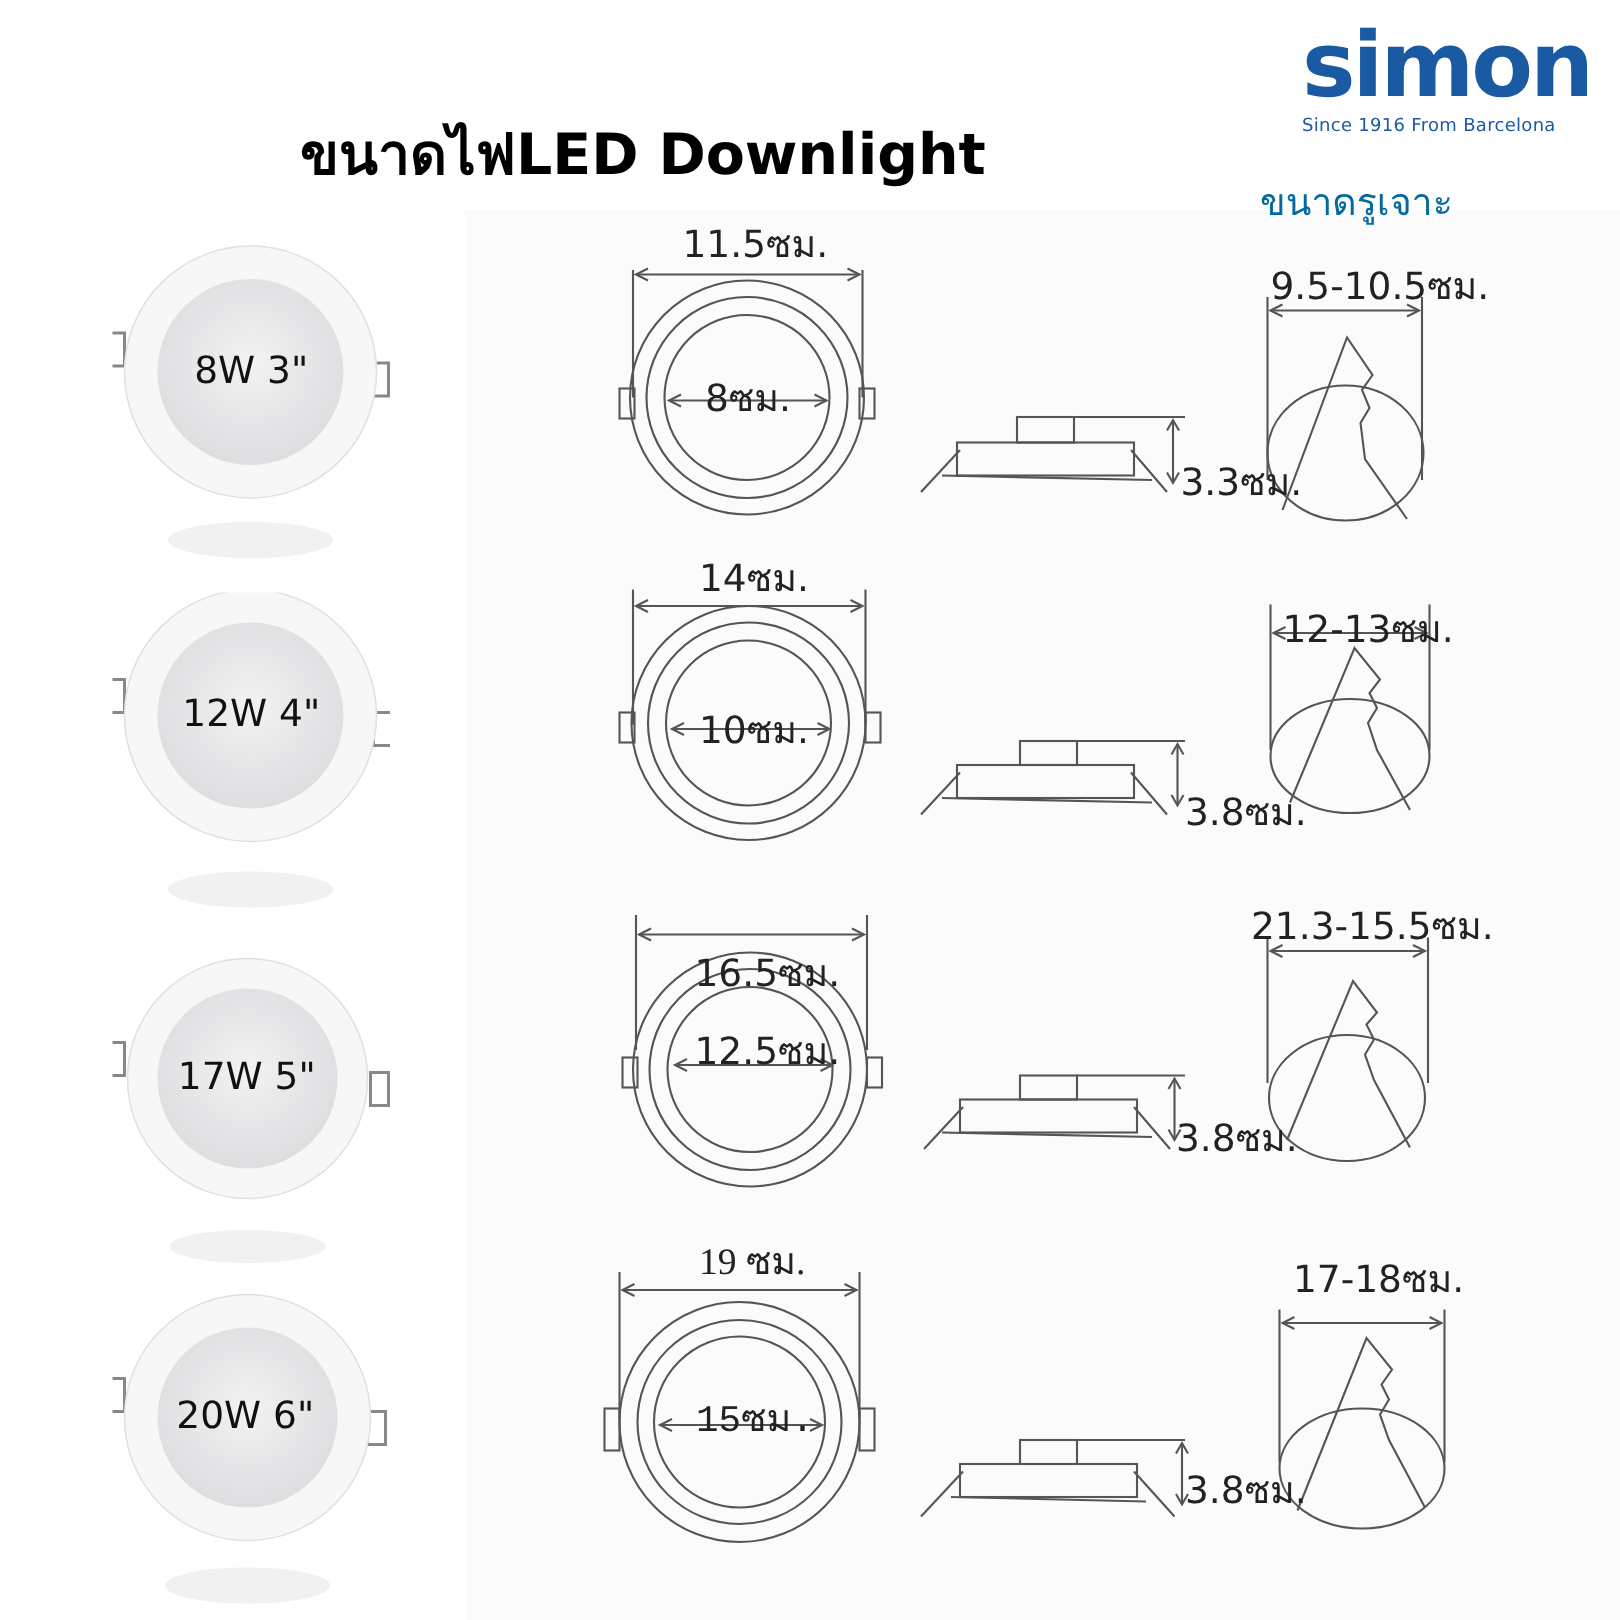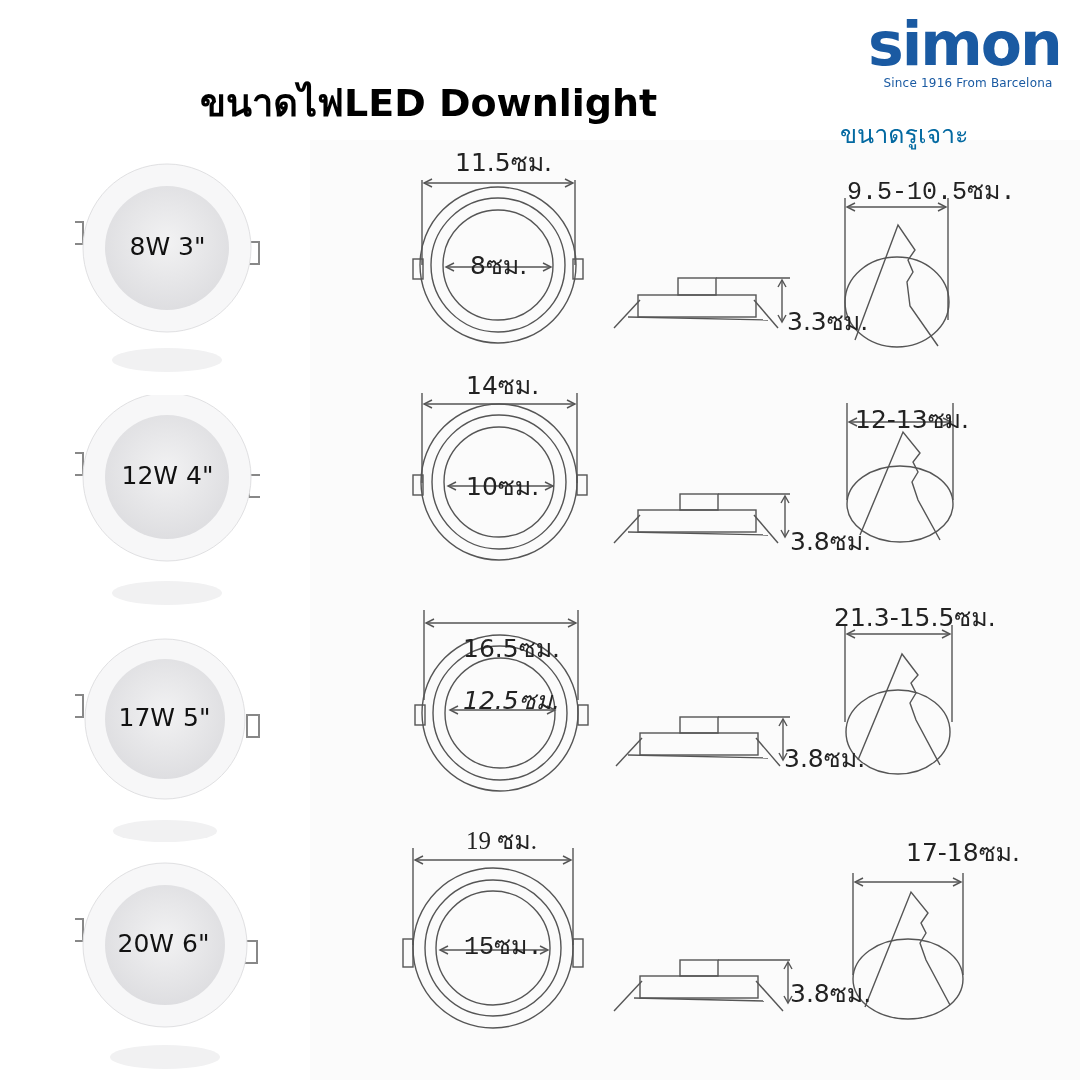--- a/index.html
+++ b/index.html
@@ -1,21 +1,21 @@
 <!DOCTYPE html>
 <html><head>
   <meta charset="utf-8">
   <style>
     html, body { margin: 0; padding: 0; background: #ffffff; }
     body { width: 1080px; height: 1080px; position: relative; overflow: hidden; font-family: "DejaVu Sans", sans-serif; color: #111; }
     .bgpanel { position: absolute; left: 310px; top: 140px; width: 770px; height: 940px; background: #fbfbfb; }
     .title { position: absolute; left: 200px; top: 70px; width: 640px; height: 66px; font-family: "DejaVu Sans", sans-serif; font-weight: bold; font-size: 38px; line-height: 66px; letter-spacing: 0px; color: #000; white-space: nowrap; }
     .logo { position: absolute; left: 868px; top: 14px; width: 200px; height: 80px; }
     .logo-word { font-family: "DejaVu Sans", sans-serif; font-weight: bold; font-size: 60px; color: #1a5aa2; line-height: 60px; letter-spacing: -2px; }
-    .logo-tag { font-family: "DejaVu Sans", sans-serif; font-size: 12px; color: #1a5aa2; text-align: center; margin-top: 2px; letter-spacing: 0.2px; }
+    .logo-tag { font-family: "DejaVu Sans", sans-serif; font-size: 12px; color: #1a5aa2; text-align: left; margin-top: 2px; letter-spacing: 0.2px; }
     .hole-header { position: absolute; left: 840px; top: 114px; font-size: 25px; color: #0369a1; white-space: nowrap; }
     .row { position: absolute; left: 0; width: 1080px; height: 230px; }
     .product { position: absolute; left: 75px; width: 185px; height: 220px; }
     .product svg { position: absolute; left: 0; top: 0; }
     .product-label { position: absolute; left: 0; width: 185px; text-align: center; font-size: 25px; color: #111; white-space: nowrap; }
     .dim { position: absolute; font-size: 25px; color: #222; white-space: nowrap; background: transparent; }
     svg.drawing { position: absolute; left: 0; top: 0; overflow: visible; }
   </style>
 </head>
 <body>
@@ -81,21 +81,21 @@
       <line x1="847" y1="57" x2="946" y2="57"></line>
       <polyline points="855,53 847,57 855,61"></polyline>
         <polyline points="938,53 946,57 938,61"></polyline>
       <ellipse cx="897" cy="152" rx="52" ry="45"></ellipse>
       <polyline points="855,190 898,75 915,100 908,110 913,122 907,132 910,156 938,196"></polyline>
     </g>
   </svg>
   <div class="dim" style="left:455px;top:-8px;">11.5ซม.</div>
   <div class="dim" style="left:470px;top:95px;">8ซม.</div>
   <div class="dim" style="left:787px;top:151px;">3.3ซม.</div>
-  <div class="dim" style="left:847px;top:20px;font-family:Liberation Mono, monospace;">9.5-10.5ซม.</div>
+  <div class="dim" style="left:847px;top:20px;">9.5-10.5ซม.</div>
 </div>
 
 <div class="row" style="top:365px;">
   <div class="product" style="top:30px;">
     <svg width="185" height="215">
       <defs>
         <radialGradient id="g2" cx="50%" cy="45%" r="60%">
             <stop offset="0%" stop-color="#f2f2f3"></stop>
             <stop offset="100%" stop-color="#dcdcdf"></stop>
           </radialGradient>
@@ -193,21 +193,21 @@
       <line x1="845" y1="45" x2="845" y2="142"></line>
         <line x1="952" y1="45" x2="952" y2="142"></line>
       <line x1="847" y1="54" x2="950" y2="54"></line>
       <polyline points="855,50 847,54 855,58"></polyline>
         <polyline points="942,50 950,54 942,58"></polyline>
       <ellipse cx="898" cy="152" rx="52" ry="42"></ellipse>
       <polyline points="858,180 902,74 918,95 911,103 916,113 910,123 916,140 940,185"></polyline>
     </g>
   </svg>
   <div class="dim" style="left:463px;top:1px;margin-top:47px;">16.5ซม.</div>
-  <div class="dim" style="left:463px;top:100px;font-style:italic;">12.5ซม.</div>
+  <div class="dim" style="left:463px;top:100px;">12.5ซม.</div>
   <div class="dim" style="left:784px;top:158px;">3.8ซม.</div>
   <div class="dim" style="left:834px;top:17px;">21.3-15.5ซม.</div>
 </div>
 
 <div class="row" style="top:815px;">
   <div class="product" style="top:42px;">
     <svg width="185" height="215">
       <defs>
         <radialGradient id="g4" cx="50%" cy="45%" r="60%">
             <stop offset="0%" stop-color="#f2f2f3"></stop>
@@ -252,14 +252,14 @@
       <line x1="855" y1="67" x2="961" y2="67"></line>
       <polyline points="863,63 855,67 863,71"></polyline>
         <polyline points="953,63 961,67 953,71"></polyline>
       <ellipse cx="908" cy="164" rx="55" ry="40"></ellipse>
       <polyline points="865,192 911,77 928,98 921,108 926,118 920,128 926,145 950,190"></polyline>
     </g>
   </svg>
   <div class="dim" style="left:466px;top:5px;font-family:Liberation Serif, serif;">19 ซม.</div>
   <div class="dim" style="left:464px;top:110px;font-family:Liberation Mono, monospace;">15ซม.</div>
   <div class="dim" style="left:790px;top:158px;">3.8ซม.</div>
-  <div class="dim" style="left:906px;top:17px;">17-18ซม.</div>
+  <div class="dim" style="left:862px;top:17px;">17-18ซม.</div>
 </div>
 
 </body></html>

